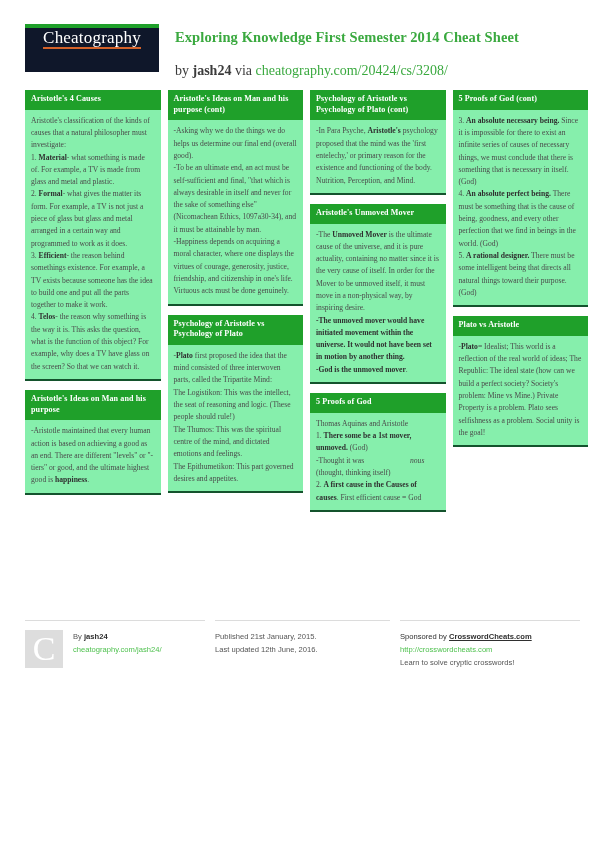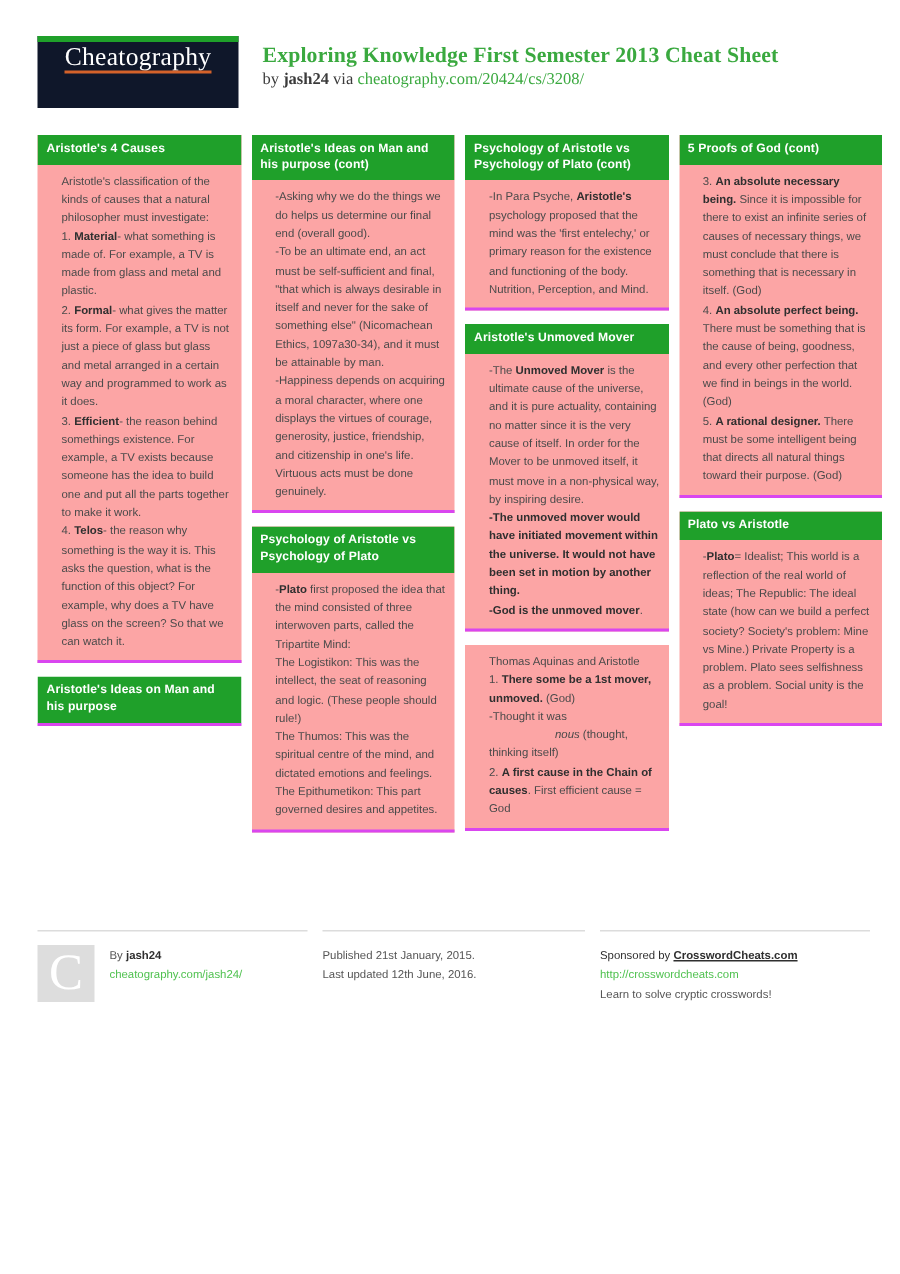--- a/index.html
+++ b/index.html
@@ -23,39 +23,40 @@
   }
   .logo-text:after{
     content:"";position:absolute;left:0;right:0;bottom:-1px;height:2px;background:#d4622a;
   }
   .title-wrap{margin-left:16px;padding-top:4px;}
   .sheet-title{
     font-family:"Liberation Serif", serif;font-size:14.5px;color:#3aa93f;font-weight:bold;
     line-height:1.25;letter-spacing:.1px;
   }
   .byline{
-    font-family:"Liberation Serif", serif;font-size:11px;color:#3b3b3b;margin-top:1px;
+    font-family:"Liberation Serif", serif;font-size:14px;color:#3b3b3b;margin-top:17px;
   }
   .byline b{font-weight:bold;}
   .byline a{color:#3aa93f;text-decoration:none;}
 
   
   .columns{display:flex;gap:7px;align-items:flex-start;}
   .col{width:135.5px;flex:0 0 135.5px;display:flex;flex-direction:column;gap:9px;}
 
   .card{
-    background:#fca5a5;border-bottom:2px solid #d946ef;box-sizing:border-box;width:100%;
+    background:#86efac;border-bottom:2px solid #14532d;box-sizing:border-box;width:100%;
     overflow:hidden;
+    font-family:Liberation Serif, serif;
   }
   .card-head{
     background:#1fa02a;color:#ffffff;font-size:8.1px;font-weight:bold;
     padding:4px 6px 5px 6px;line-height:1.32;letter-spacing:.1px;
   }
   .card-body{
-    padding:5px 6px 6px 16px;font-size:7.6px;line-height:1.62;color:#4a4a4a;
+    padding:5px 6px 6px 6px;font-size:7.6px;line-height:1.62;color:#4a4a4a;
   }
   .card-body b{color:#2f2f2f;font-weight:bold;}
   .card-body i{font-style:italic;margin-left:44px;}
 
   
   .footer{
     position:absolute;left:25px;right:25px;bottom:180px;
     display:flex;gap:10px;
   }
   .fcol{flex:0 0 auto;border-top:1px solid #dcdcdc;padding-top:9px;}
@@ -76,35 +77,36 @@
 </head>
 <body>
 
 <div class="page">
 
   <div class="header">
     <div class="logo-box">
       <span class="logo-text">Cheatography</span>
     </div>
     <div class="title-wrap">
-      <div class="sheet-title">Exploring Knowledge First Semester 2013 Cheat Sheet</div>
+      <div class="sheet-title">Exploring Knowledge First Semester 2014 Cheat Sheet</div>
       <div class="byline">
         <span>by </span><b>jash24</b><span> via </span><a href="#">cheatography.com/20424/cs/3208/</a>
       </div>
     </div>
   </div>
 
   <div class="columns">
     <div class="col">
         <div class="card">
           <div class="card-head">Aristotle's 4 Causes</div>
           <div class="card-body">Aristotle's classification of the kinds of causes that a natural philosopher must investigate:<br>1. <b>Material</b>- what something is made of. For example, a TV is made from glass and metal and plastic.<br>2. <b>Formal</b>- what gives the matter its form. For example, a TV is not just a piece of glass but glass and metal arranged in a certain way and programmed to work as it does.<br>3. <b>Efficient</b>- the reason behind somethings existence. For example, a TV exists because someone has the idea to build one and put all the parts together to make it work.<br>4. <b>Telos</b>- the reason why something is the way it is. This asks the question, what is the function of this object? For example, why does a TV have glass on the screen? So that we can watch it.</div>
         </div>
         <div class="card">
           <div class="card-head">Aristotle's Ideas on Man and his purpose</div>
+          <div class="card-body">-Aristotle maintained that every human action is based on achieving a good as an end. There are different "levels" or "-tiers" or good, and the ultimate highest good is <b>happiness</b>.</div>
         </div>
       </div>
     <div class="col">
         <div class="card">
           <div class="card-head">Aristotle's Ideas on Man and his purpose (cont)</div>
           <div class="card-body">-Asking why we do the things we do helps us determine our final end (overall good).<br>-To be an ultimate end, an act must be self-sufficient and final, "that which is always desirable in itself and never for the sake of something else" (Nicomachean Ethics, 1097a30-34), and it must be attainable by man.<br>-Happiness depends on acquiring a moral character, where one displays the virtues of courage, generosity, justice, friendship, and citizenship in one's life. Virtuous acts must be done genuinely.</div>
         </div>
         <div class="card">
           <div class="card-head">Psychology of Aristotle vs Psychology of Plato</div>
           <div class="card-body">-<b>Plato</b> first proposed the idea that the mind consisted of three interwoven parts, called the Tripartite Mind:<br>The Logistikon: This was the intellect, the seat of reasoning and logic. (These people should rule!)<br>The Thumos: This was the spiritual centre of the mind, and dictated emotions and feelings.<br>The Epithumetikon: This part governed desires and appetites.</div>
@@ -113,21 +115,22 @@
     <div class="col">
         <div class="card">
           <div class="card-head">Psychology of Aristotle vs Psychology of Plato (cont)</div>
           <div class="card-body">-In Para Psyche, <b>Aristotle's</b> psychology proposed that the mind was the 'first entelechy,' or primary reason for the existence and functioning of the body. Nutrition, Perception, and Mind.</div>
         </div>
         <div class="card">
           <div class="card-head">Aristotle's Unmoved Mover</div>
           <div class="card-body">-The <b>Unmoved Mover</b> is the ultimate cause of the universe, and it is pure actuality, containing no matter since it is the very cause of itself. In order for the Mover to be unmoved itself, it must move in a non-physical way, by inspiring desire.<br><b>-The unmoved mover would have initiated movement within the universe. It would not have been set in motion by another thing.</b><br><b>-God is the unmoved mover</b>.</div>
         </div>
         <div class="card">
-          <div class="card-body">Thomas Aquinas and Aristotle<br>1. <b>There some be a 1st mover, unmoved.</b> (God)<br>-Thought it was <i>nous</i> (thought, thinking itself)<br>2. <b>A first cause in the Chain of causes</b>. First efficient cause = God</div>
+          <div class="card-head">5 Proofs of God</div>
+          <div class="card-body">Thomas Aquinas and Aristotle<br>1. <b>There some be a 1st mover, unmoved.</b> (God)<br>-Thought it was <i>nous</i> (thought, thinking itself)<br>2. <b>A first cause in the Causes of causes</b>. First efficient cause = God</div>
         </div>
       </div>
     <div class="col">
         <div class="card">
           <div class="card-head">5 Proofs of God (cont)</div>
           <div class="card-body">3. <b>An absolute necessary being.</b> Since it is impossible for there to exist an infinite series of causes of necessary things, we must conclude that there is something that is necessary in itself. (God)<br>4. <b>An absolute perfect being.</b> There must be something that is the cause of being, goodness, and every other perfection that we find in beings in the world. (God)<br>5. <b>A rational designer.</b> There must be some intelligent being that directs all natural things toward their purpose. (God)</div>
         </div>
         <div class="card">
           <div class="card-head">Plato vs Aristotle</div>
           <div class="card-body">-<b>Plato</b>= Idealist; This world is a reflection of the real world of ideas; The Republic: The ideal state (how can we build a perfect society? Society's problem: Mine vs Mine.) Private Property is a problem. Plato sees selfishness as a problem. Social unity is the goal!</div>

